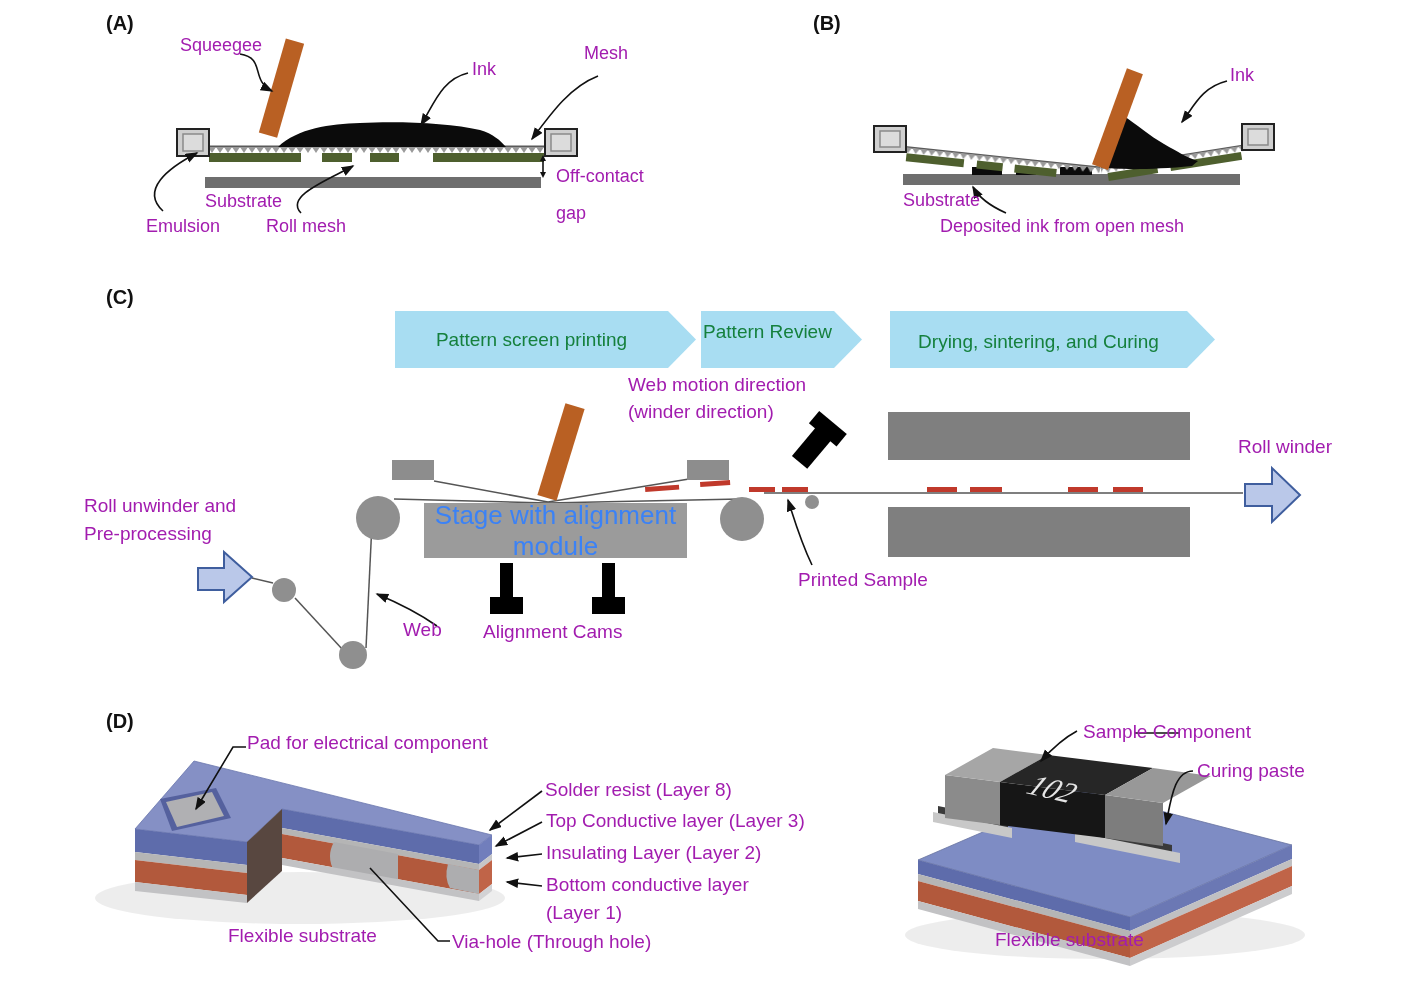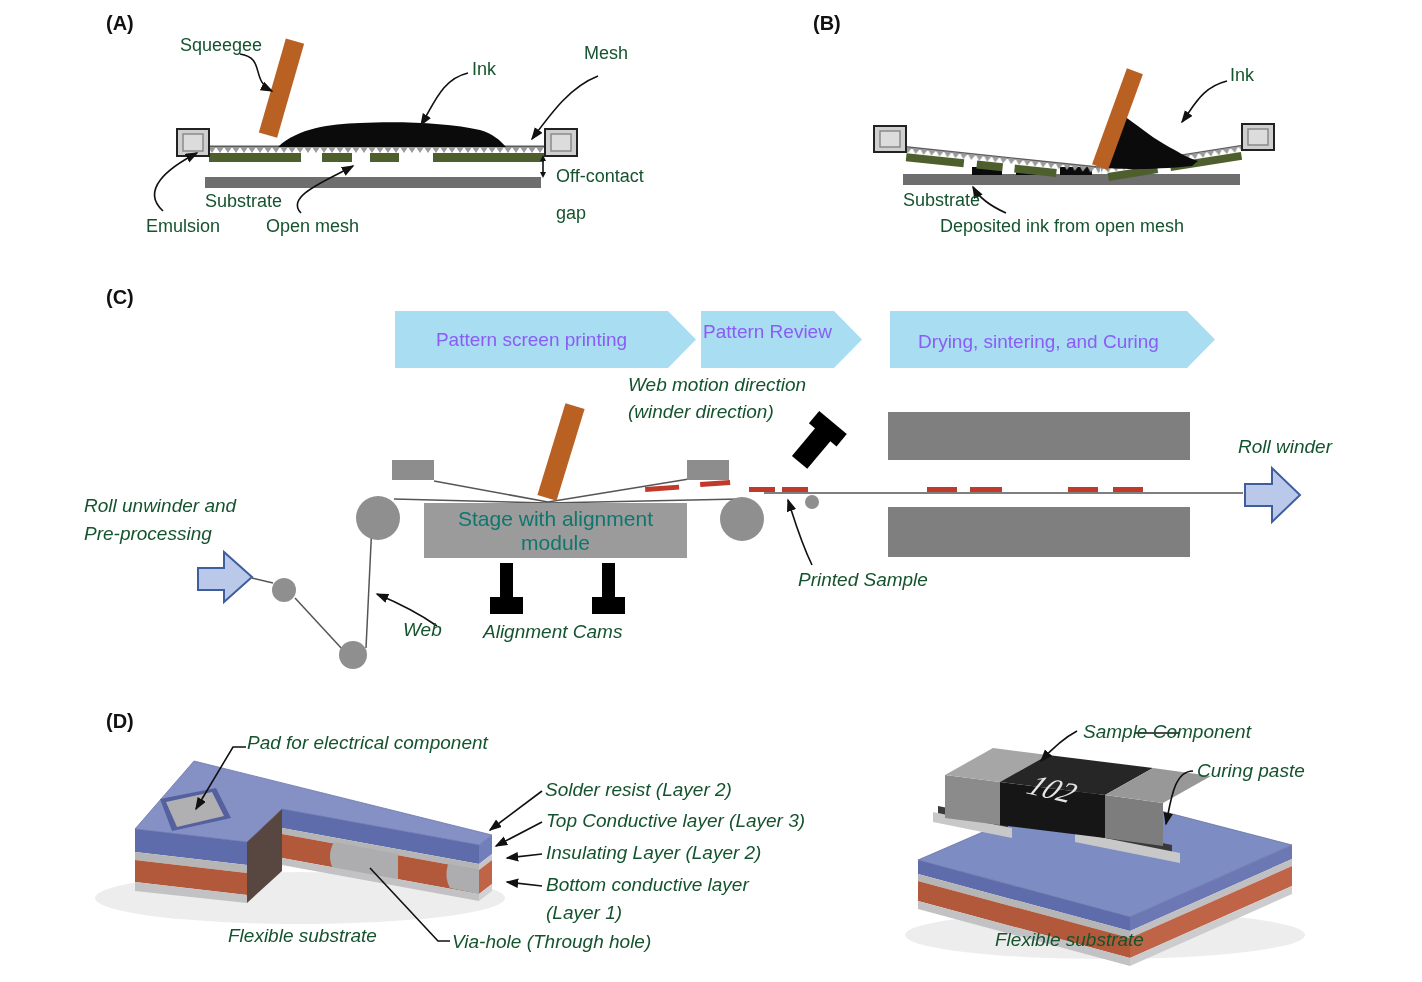--- a/index.html
+++ b/index.html
@@ -1,26 +1,26 @@
 <!DOCTYPE html>
 <html><head>
 <meta charset="utf-8">
 <style>
   html,body{margin:0;padding:0;background:#ffffff;}
   .canvas{position:relative;width:1422px;height:982px;background:#fff;overflow:hidden;
           font-family:"Liberation Sans",sans-serif;}
   .art{position:absolute;left:0;top:0;}
-  .lbl{position:absolute;color:#14532d;white-space:nowrap;line-height:1.1;}
+  .lbl{position:absolute;color:#a21caf;white-space:nowrap;line-height:1.1;}
   .tag{font-weight:bold;font-size:20px;color:#111;}
   .fs18{font-size:18px;}
-  .fs19{font-size:19px;font-style:italic;}
+  .fs19{font-size:19px;}
   .step-lbl{position:absolute;display:flex;align-items:center;justify-content:center;
-            font-size:19px;color:#8b5cf6;}
+            font-size:19px;color:#15803d;}
   .stage-lbl{position:absolute;display:flex;flex-direction:column;align-items:center;
-             justify-content:center;color:#0f766e;font-size:21px;}
+             justify-content:center;color:#3b82f6;font-size:26px;}
   .right-al{text-align:left;}
 </style>
 </head>
 <body>
 
 <div class="canvas">
 
 <svg class="art" width="1422" height="982" viewBox="0 0 1422 982">
   <defs>
     <pattern id="serr" width="8" height="7" patternUnits="userSpaceOnUse">
@@ -281,21 +281,21 @@
     </g>
   </g>
 </svg>
 
 <div class="lbl tag" style="left:106px;top:12px">(A)</div>
 <div class="lbl fs18" style="left:180px;top:36px">Squeegee</div>
 <div class="lbl fs18" style="left:472px;top:60px">Ink</div>
 <div class="lbl fs18" style="left:584px;top:44px">Mesh</div>
 <div class="lbl fs18" style="left:205px;top:192px">Substrate</div>
 <div class="lbl fs18" style="left:146px;top:217px">Emulsion</div>
-<div class="lbl fs18" style="left:266px;top:217px">Open mesh</div>
+<div class="lbl fs18" style="left:266px;top:217px">Roll mesh</div>
 <div class="lbl fs18" style="left:556px;top:167px">Off-contact</div>
 <div class="lbl fs18" style="left:556px;top:204px">gap</div>
 
 <div class="lbl tag" style="left:813px;top:12px">(B)</div>
 <div class="lbl fs18" style="left:1230px;top:66px">Ink</div>
 <div class="lbl fs18" style="left:903px;top:191px">Substrate</div>
 <div class="lbl fs18" style="left:940px;top:217px">Deposited ink from open mesh</div>
 
 <div class="lbl tag" style="left:106px;top:286px">(C)</div>
 <div class="step-lbl" style="left:395px;top:311px;width:273px;height:57px">Pattern screen printing</div>
@@ -309,21 +309,21 @@
   <span>Stage with alignment</span>
   <span>module</span>
 </div>
 <div class="lbl fs19" style="left:403px;top:620px">Web</div>
 <div class="lbl fs19" style="left:483px;top:622px">Alignment Cams</div>
 <div class="lbl fs19" style="left:798px;top:570px">Printed Sample</div>
 <div class="lbl fs19" style="left:1238px;top:437px">Roll winder</div>
 
 <div class="lbl tag" style="left:106px;top:710px">(D)</div>
 <div class="lbl fs19" style="left:247px;top:733px">Pad for electrical component</div>
-<div class="lbl fs19" style="left:545px;top:780px">Solder resist (Layer 2)</div>
+<div class="lbl fs19" style="left:545px;top:780px">Solder resist (Layer 8)</div>
 <div class="lbl fs19" style="left:546px;top:811px">Top Conductive layer (Layer 3)</div>
 <div class="lbl fs19" style="left:546px;top:843px">Insulating Layer (Layer 2)</div>
 <div class="lbl fs19" style="left:546px;top:875px">Bottom conductive layer</div>
 <div class="lbl fs19" style="left:546px;top:903px">(Layer 1)</div>
 <div class="lbl fs19" style="left:228px;top:926px">Flexible substrate</div>
 <div class="lbl fs19" style="left:452px;top:932px">Via-hole (Through hole)</div>
 <div class="lbl fs19" style="left:1083px;top:722px">Sample Component</div>
 <div class="lbl fs19" style="left:1197px;top:761px">Curing paste</div>
 <div class="lbl fs19" style="left:995px;top:930px">Flexible substrate</div>
 

